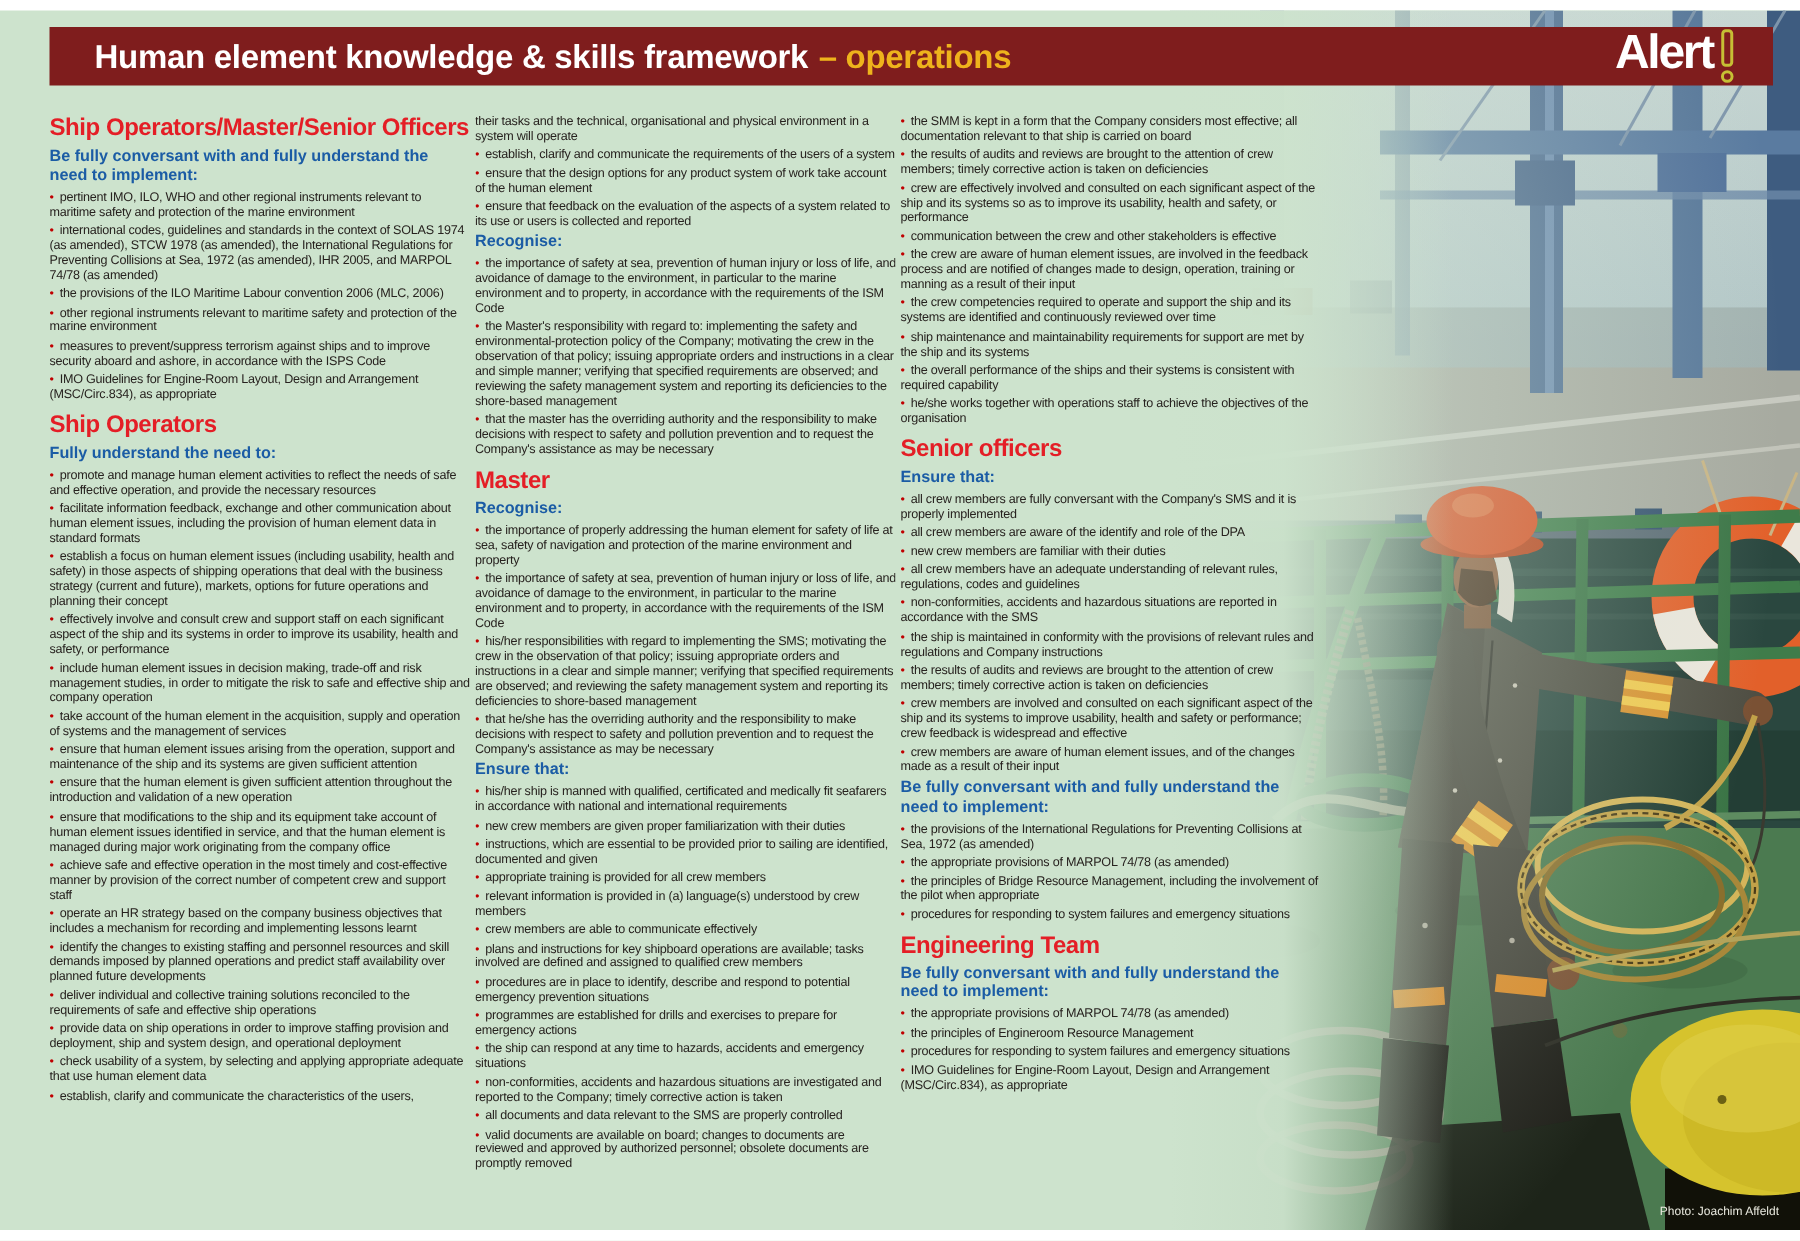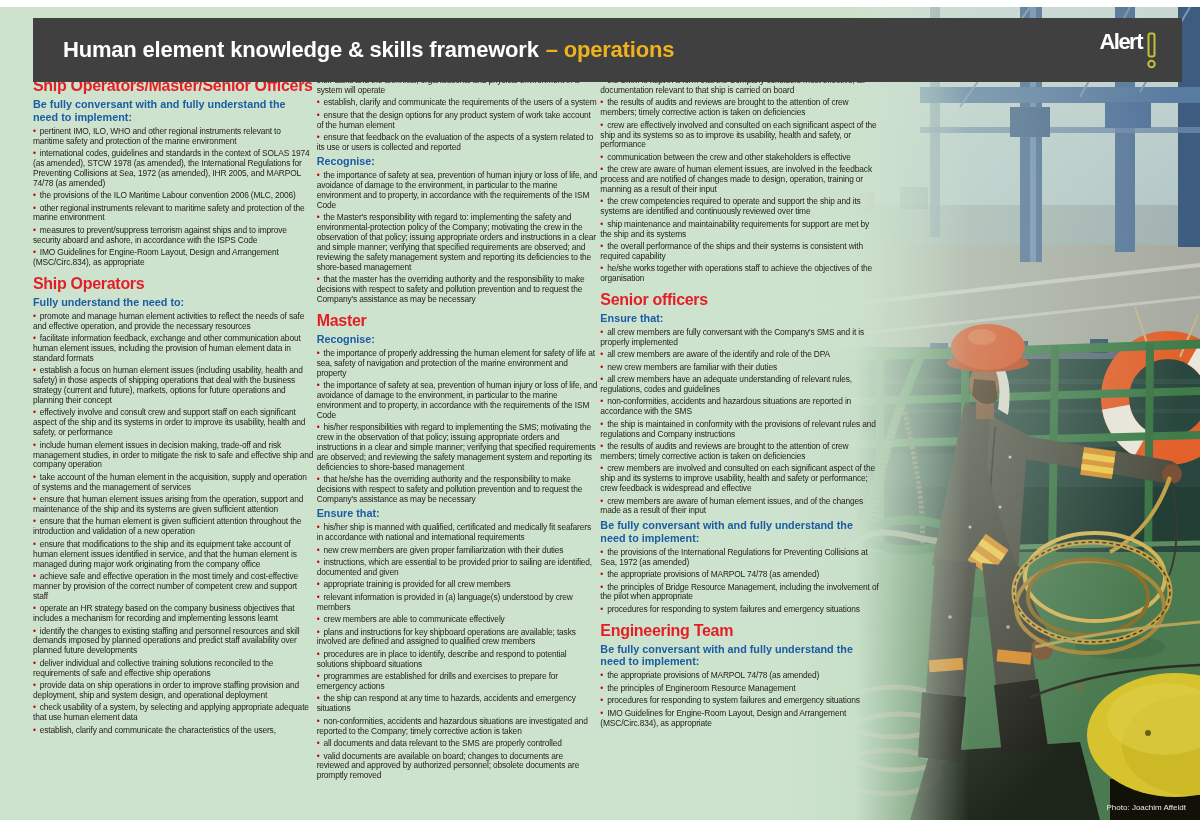--- a/index.html
+++ b/index.html
@@ -2,26 +2,26 @@
 <html><head>
 <meta charset="utf-8">
 <style>
   html,body{margin:0;padding:0;background:#ffffff;}
   .page{position:relative;width:1200px;height:827px;background:#ffffff;overflow:hidden;
         font-family:"Liberation Sans",sans-serif;}
   .green-bg{position:absolute;left:0;right:0;top:7px;bottom:7px;background:#cde3cd;}
   .photo-wrap{position:absolute;right:0;top:7px;width:420px;height:813px;z-index:1;text-align:right;}
   .photo-wrap svg{display:block;width:420px;height:813px;}
   .credit{position:absolute;right:14px;bottom:8px;font-size:8px;color:#e9e9df;z-index:2;}
-  .header-bar{position:absolute;left:33px;right:18px;top:18px;height:64px;background:#404040;
+  .header-bar{position:absolute;left:33px;right:18px;top:18px;height:39px;background:#7f1d1d;
       z-index:3;display:flex;align-items:center;justify-content:space-between;padding:0 24px 0 30px;box-sizing:border-box;}
   .title{font-size:22px;font-weight:bold;color:#ffffff;letter-spacing:-0.2px;white-space:nowrap;}
   .title .accent{color:#eeb31c;margin-left:7px;}
   .logo{display:flex;align-items:flex-start;}
-  .logo-text{font-size:22px;font-weight:bold;color:#ffffff;letter-spacing:-1.5px;line-height:1;}
+  .logo-text{font-size:32px;font-weight:bold;color:#ffffff;letter-spacing:-1.5px;line-height:1;}
   .logo-excl{margin-left:3px;margin-top:1px;}
   .columns{position:absolute;left:33px;top:76px;width:848px;height:742px;display:flex;gap:3px;z-index:2;}
   .col{flex:1;overflow:hidden;}
   .sec-heading{font-size:16px;font-weight:bold;color:#e41e26;margin:8px 0 3px;line-height:1.05;letter-spacing:-0.3px;}
   .col .sec-heading:first-child{margin-top:2px;}
   .sub-heading{font-size:10.8px;font-weight:bold;color:#1b5ca5;margin:0 0 3px;line-height:1.2;}
   .bullet{font-size:8.4px;line-height:1.18;margin:0 0 2.5px;color:#27221f;letter-spacing:-0.15px;}
   .dot{color:#c00000;margin-right:4px;font-size:8.4px;}
 </style>
 </head>
@@ -238,21 +238,21 @@
         <p class="bullet"><span class="dot">•</span><span>his/her responsibilities with regard to implementing the SMS; motivating the crew in the observation of that policy; issuing appropriate orders and instructions in a clear and simple manner; verifying that specified requirements are observed; and reviewing the safety management system and reporting its deficiencies to shore-based management</span></p>
         <p class="bullet"><span class="dot">•</span><span>that he/she has the overriding authority and the responsibility to make decisions with respect to safety and pollution prevention and to request the Company's assistance as may be necessary</span></p>
         <h3 class="sub-heading">Ensure that:</h3>
         <p class="bullet"><span class="dot">•</span><span>his/her ship is manned with qualified, certificated and medically fit seafarers in accordance with national and international requirements</span></p>
         <p class="bullet"><span class="dot">•</span><span>new crew members are given proper familiarization with their duties</span></p>
         <p class="bullet"><span class="dot">•</span><span>instructions, which are essential to be provided prior to sailing are identified, documented and given</span></p>
         <p class="bullet"><span class="dot">•</span><span>appropriate training is provided for all crew members</span></p>
         <p class="bullet"><span class="dot">•</span><span>relevant information is provided in (a) language(s) understood by crew members</span></p>
         <p class="bullet"><span class="dot">•</span><span>crew members are able to communicate effectively</span></p>
         <p class="bullet"><span class="dot">•</span><span>plans and instructions for key shipboard operations are available; tasks involved are defined and assigned to qualified crew members</span></p>
-        <p class="bullet"><span class="dot">•</span><span>procedures are in place to identify, describe and respond to potential solutions shipboard situations</span></p>
+        <p class="bullet"><span class="dot">•</span><span>procedures are in place to identify, describe and respond to potential emergency prevention situations</span></p>
         <p class="bullet"><span class="dot">•</span><span>programmes are established for drills and exercises to prepare for emergency actions</span></p>
         <p class="bullet"><span class="dot">•</span><span>the ship can respond at any time to hazards, accidents and emergency situations</span></p>
         <p class="bullet"><span class="dot">•</span><span>non-conformities, accidents and hazardous situations are investigated and reported to the Company; timely corrective action is taken</span></p>
         <p class="bullet"><span class="dot">•</span><span>all documents and data relevant to the SMS are properly controlled</span></p>
         <p class="bullet"><span class="dot">•</span><span>valid documents are available on board; changes to documents are reviewed and approved by authorized personnel; obsolete documents are promptly removed</span></p>
       </div>
     <div class="col" id="col-2">
         <p class="bullet"><span class="dot">•</span><span>the SMM is kept in a form that the Company considers most effective; all documentation relevant to that ship is carried on board</span></p>
         <p class="bullet"><span class="dot">•</span><span>the results of audits and reviews are brought to the attention of crew members; timely corrective action is taken on deficiencies</span></p>
         <p class="bullet"><span class="dot">•</span><span>crew are effectively involved and consulted on each significant aspect of the ship and its systems so as to improve its usability, health and safety, or performance</span></p>

